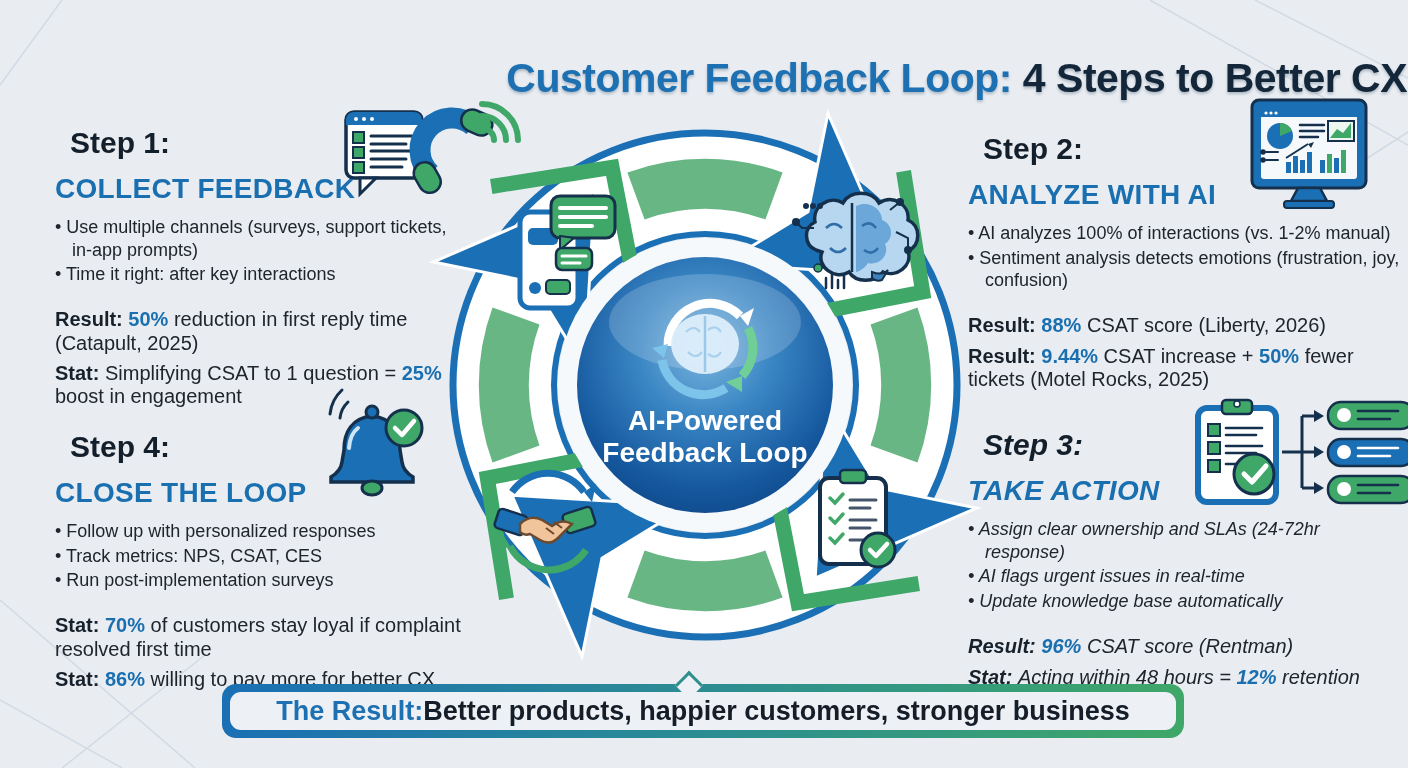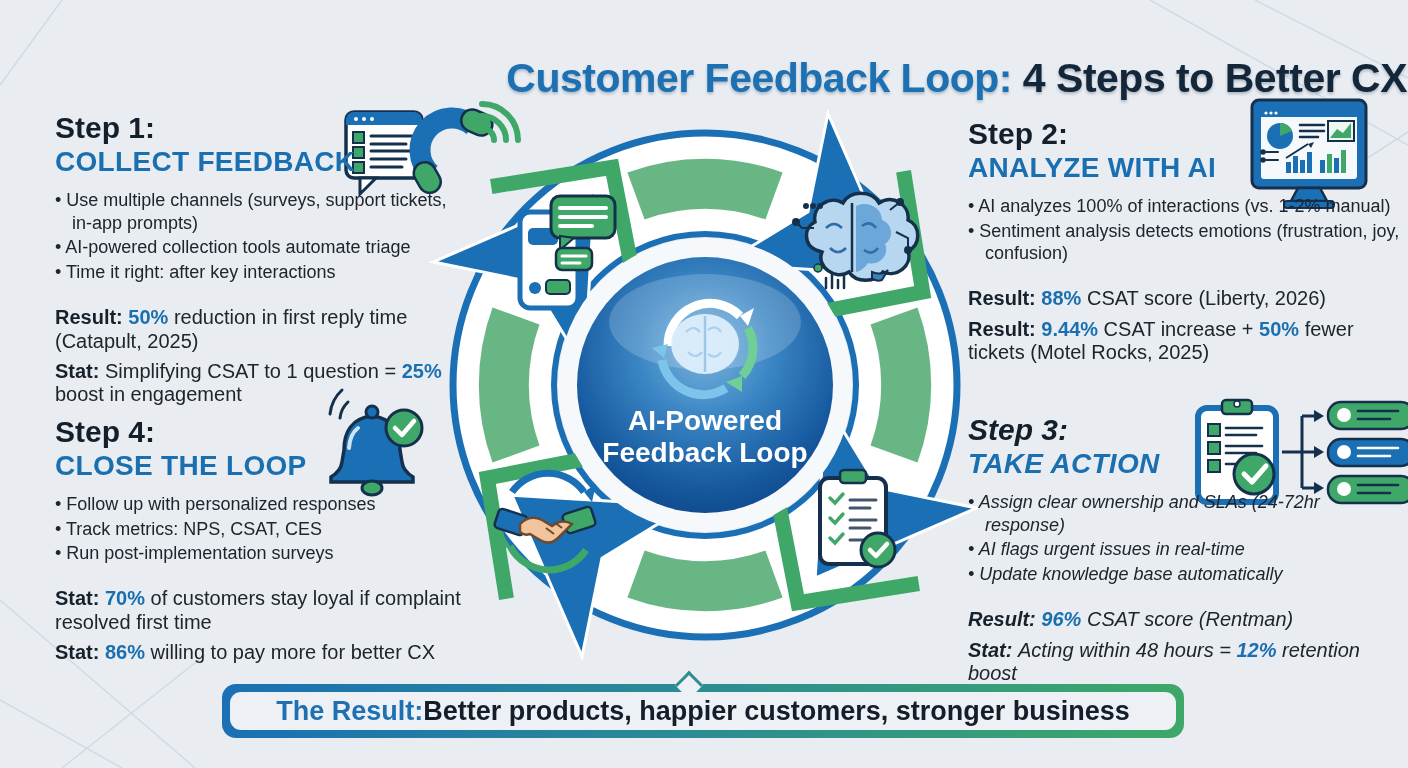--- a/index.html
+++ b/index.html
@@ -21,21 +21,21 @@
   }
   .title .hl{color:#1d71b3;}
   .title .rest{color:#14273a;}
 
   
   .panel{position:absolute;}
   .panel-0{left:55px;top:112px;width:396px;}
   .panel-1{left:968px;top:118px;width:438px;}
   .panel-2{left:968px;top:414px;width:426px;font-style:italic;}
   .panel-3{left:55px;top:416px;width:438px;}
-  .step-label{font-size:30px;font-weight:700;color:#141f2c;line-height:1.05;margin:0;}
+  .step-label{font-size:30px;font-weight:700;color:#141f2c;line-height:1.05;margin:15px;}
   .step-title{font-size:28px;font-weight:700;color:#1a6fb0;line-height:1.08;margin:3px 0 0;letter-spacing:.3px;}
   ul.bullets{margin:12px 0 0;padding:0;list-style:none;}
   ul.bullets li{
     font-size:18px;line-height:1.27;color:#20252d;margin:2px 0;
     padding-left:17px;text-indent:-17px;
   }
   ul.bullets li::before{content:"• ";color:#20252d;}
   .stats{margin-top:22px;}
   .stat-line{font-size:20px;line-height:1.17;margin:7px 0;}
   .seg-label{font-weight:700;color:#17212c;}
@@ -373,21 +373,20 @@
 
   <h1 class="title">
     <span class="hl">Customer Feedback Loop: </span><span class="rest">4 Steps to Better CX</span>
   </h1>
 
   <section class="panel panel-0">
     <h2 class="step-label">Step 1:</h2>
     <h3 class="step-title">COLLECT FEEDBACK</h3>
     <ul class="bullets">
         <li>Use multiple channels (surveys, support tickets, in-app prompts)</li>
-        <li>AI-powered collection tools automate triage</li>
         <li>Time it right: after key interactions</li>
       </ul>
     <div class="stats">
         <div class="stat-line"><span class="seg-label">Result: </span><span class="seg-accent">50%</span><span class="seg-plain"> reduction in first reply time (Catapult, 2025)</span></div>
         <div class="stat-line"><span class="seg-label">Stat: </span><span class="seg-plain">Simplifying CSAT to 1 question = </span><span class="seg-accent">25%</span><span class="seg-plain"> boost in engagement</span></div>
       </div>
   </section>
 
   <section class="panel panel-1">
     <h2 class="step-label">Step 2:</h2>

